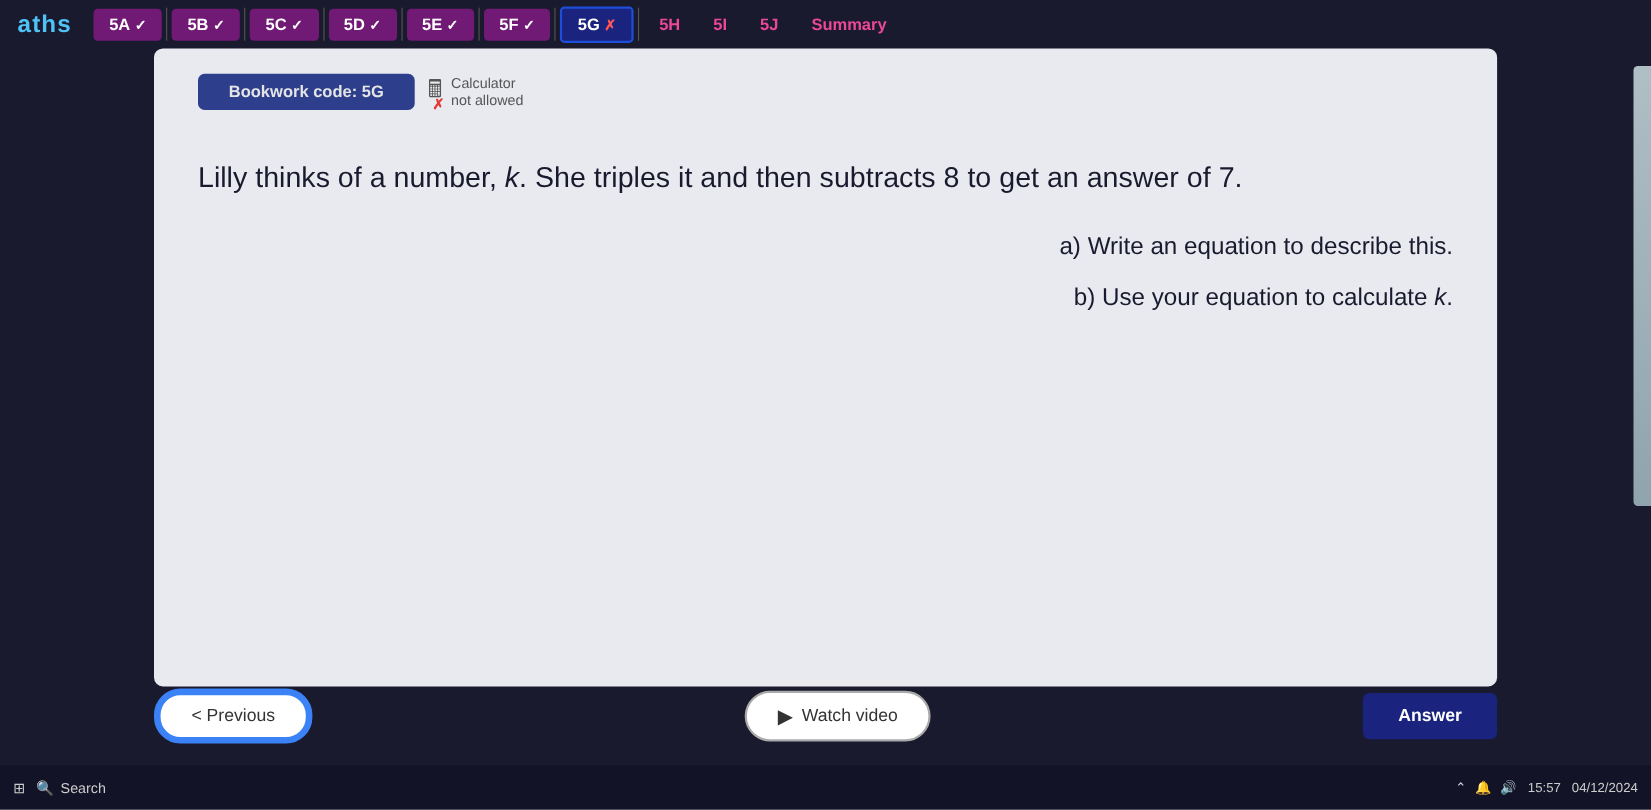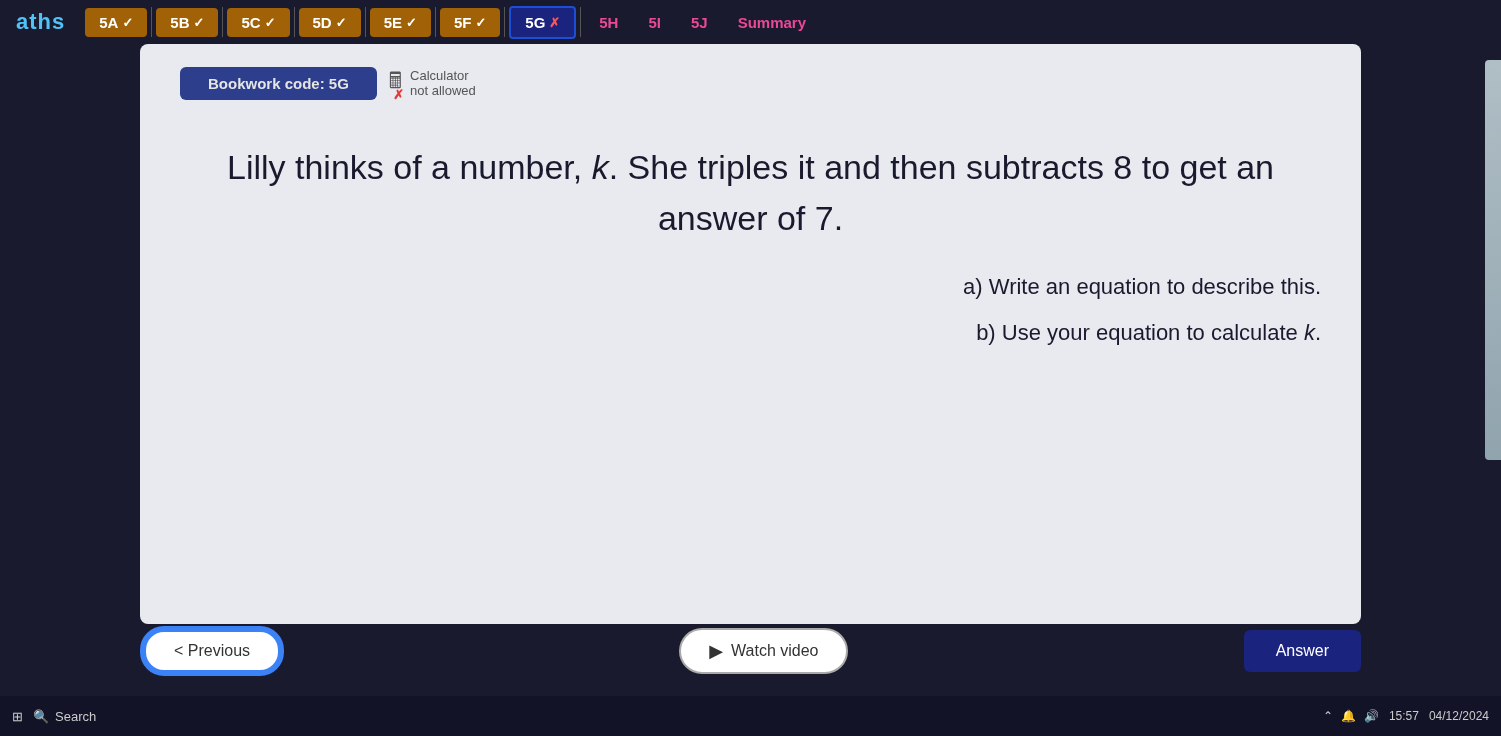--- a/index.html
+++ b/index.html
@@ -48,21 +48,21 @@
       gap: 4px;
       padding: 6px 14px;
       border-radius: 4px;
       font-size: 15px;
       font-weight: 600;
       cursor: pointer;
       color: white;
     }
 
     .nav-tab.completed {
-      background: #a16207;
+      background: #701a75;
     }
 
     .nav-tab.current-wrong {
       background: #1a237e;
       color: white;
       border: 2px solid #1d4ed8;
     }
 
     .nav-tab.plain {
       background: transparent;
@@ -155,22 +155,22 @@
     .calc-x {
       color: #e53935;
       font-weight: bold;
       font-size: 14px;
       position: absolute;
       bottom: -2px;
       right: -4px;
     }
 
     .question-text {
-      text-align: center;
-      font-size: 34px;
+      text-align: left;
+      font-size: 26px;
       color: #1a1a2e;
       line-height: 1.5;
       margin: 40px 0 30px 0;
     }
 
     .question-text em {
       font-style: italic;
     }
 
     .sub-question {
@@ -226,21 +226,21 @@
       font-size: 18px;
     }
 
     .answer-btn {
       background: #1a237e;
       color: white;
       border: none;
       border-radius: 6px;
       padding: 12px 32px;
       font-size: 16px;
-      font-weight: 400;
+      font-weight: 700;
       cursor: pointer;
     }
 
     
     .taskbar {
       position: absolute;
       bottom: 0;
       left: 0;
       right: 0;
       height: 40px;

